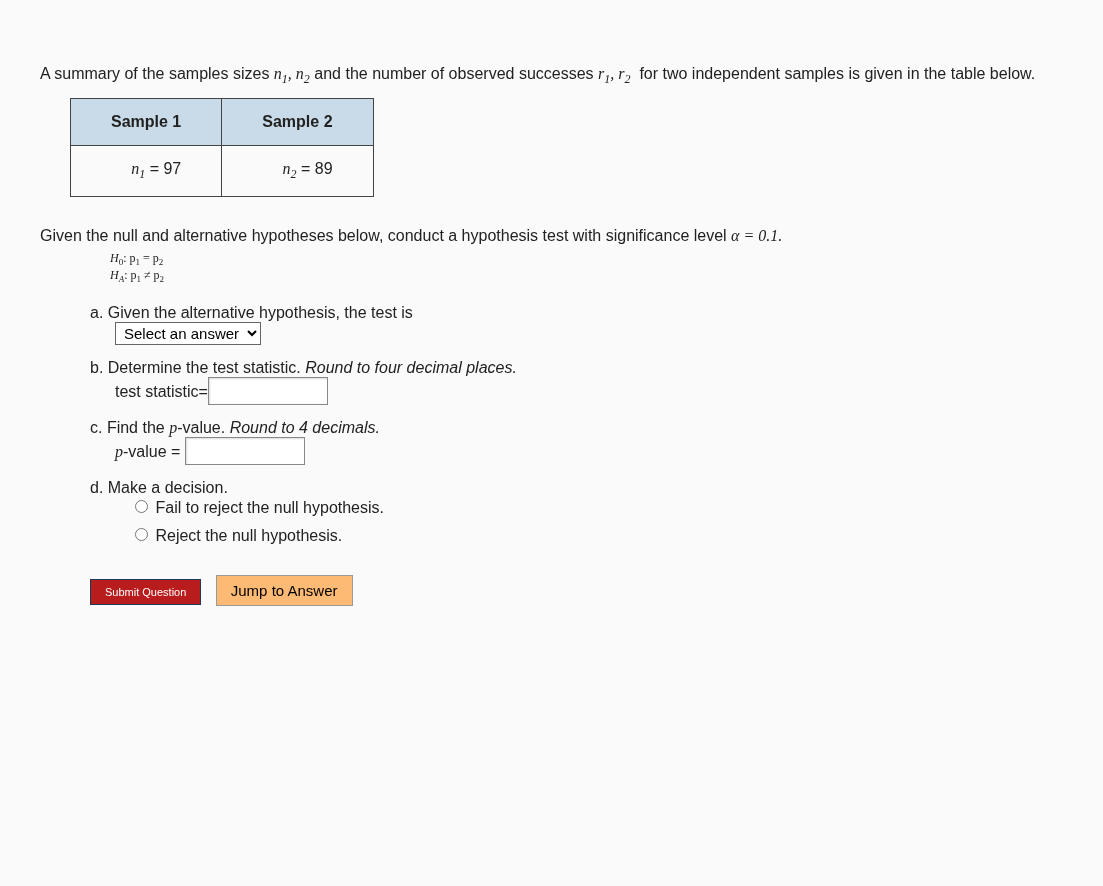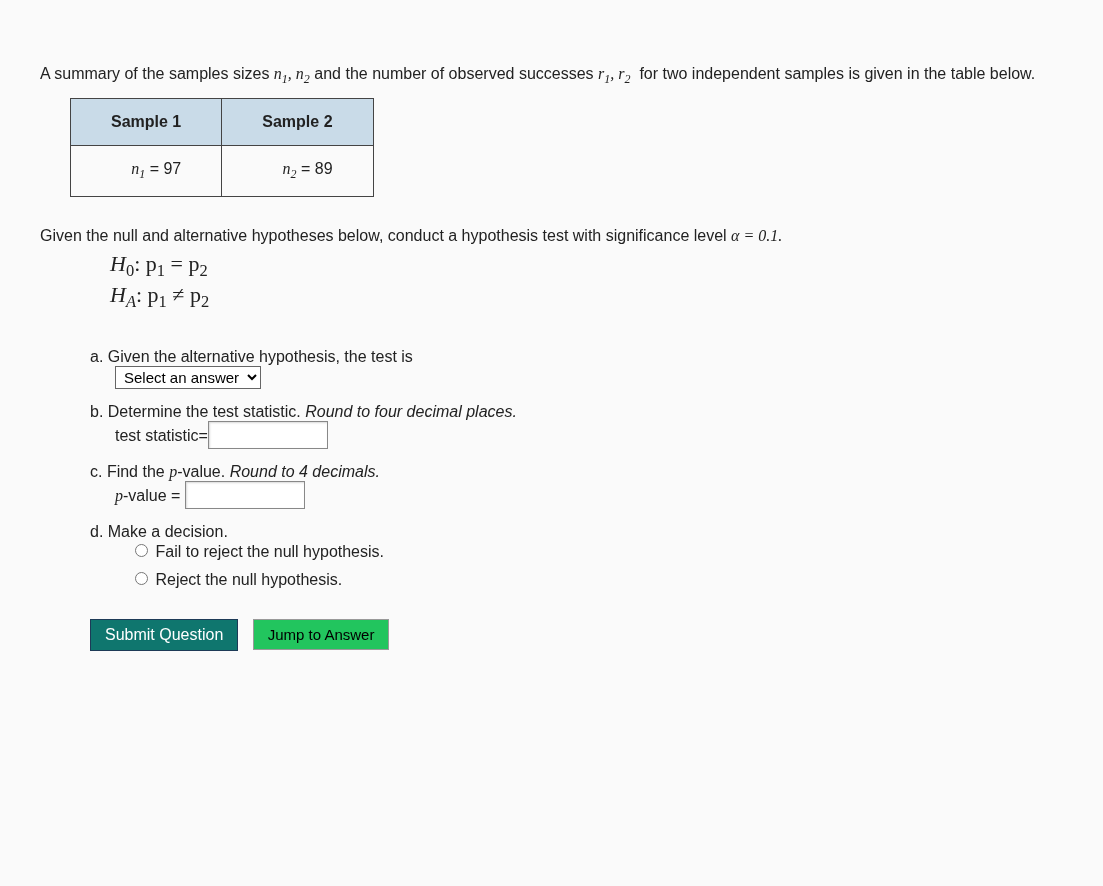--- a/index.html
+++ b/index.html
@@ -29,23 +29,23 @@
   }
   table.data th {
     background: #c9dbe8;
     font-weight: bold;
   }
   .math-i { font-style: italic; font-family: "Times New Roman", serif; }
   .sub { font-size: 0.75em; vertical-align: sub; }
   .hyp-block {
     margin-left: 70px;
     margin-top: 6px;
-    margin-bottom: 36px;
+    margin-bottom: 20px;
     font-family: "Times New Roman", serif;
-    font-size: 22px;
+    font-size: 12px;
   }
   .q-list {
     margin-left: 50px;
   }
   .q-item {
     margin-bottom: 14px;
   }
   .sub-indent {
     margin-left: 25px;
   }
@@ -70,30 +70,30 @@
   }
   .radio-row label {
     display: block;
     margin-bottom: 8px;
   }
   .buttons {
     margin-top: 30px;
     margin-left: 50px;
   }
   button.submit {
-    background: #0f766e;
+    background: #b91c1c;
     color: #fff;
     border: 1px solid #1d3a57;
     padding: 6px 14px;
-    font-size: 16px;
+    font-size: 11px;
     font-family: Verdana, sans-serif;
     cursor: pointer;
   }
   button.jump {
-    background: #22c55e;
+    background: #fdba74;
     border: 1px solid #999;
     padding: 6px 14px;
     font-size: 15px;
     font-family: Verdana, sans-serif;
     margin-left: 10px;
     cursor: pointer;
   }
   .ital { font-style: italic; }
 </style>
 </head>

